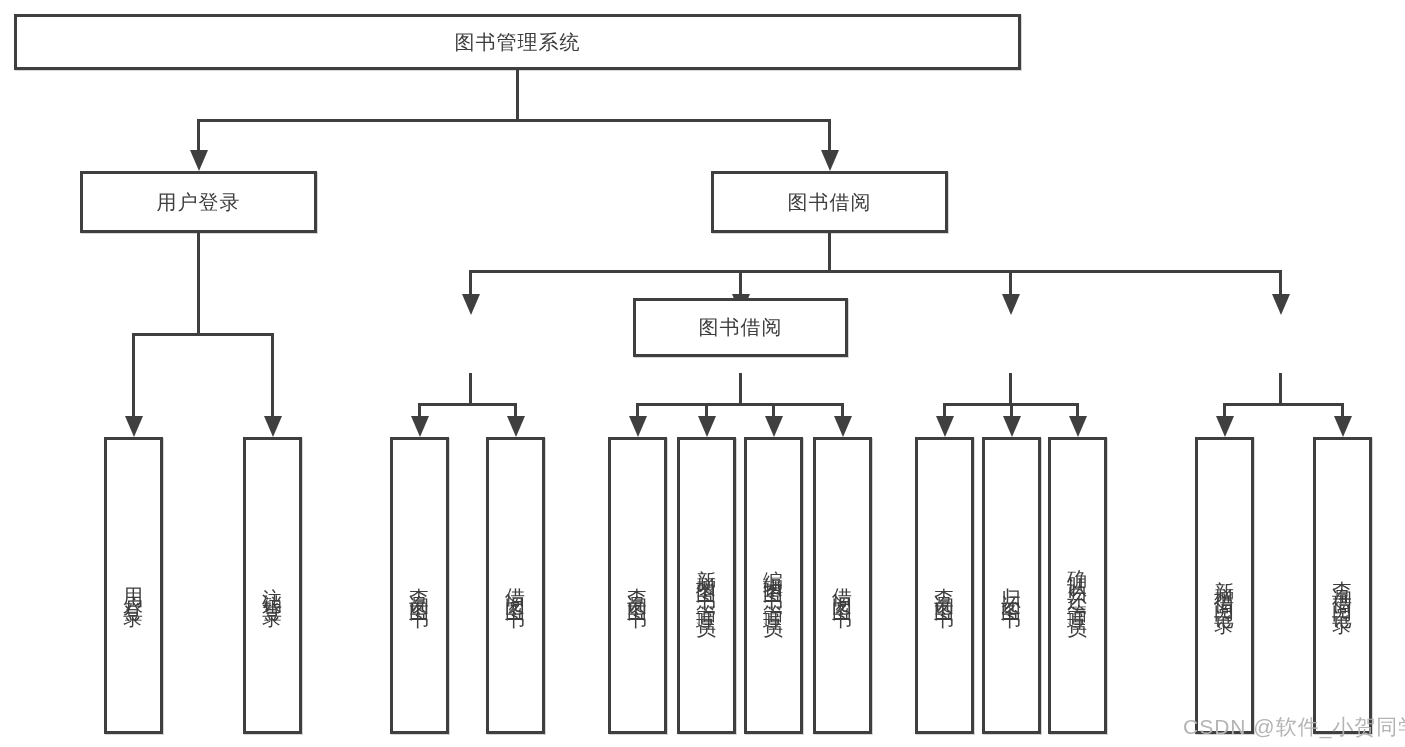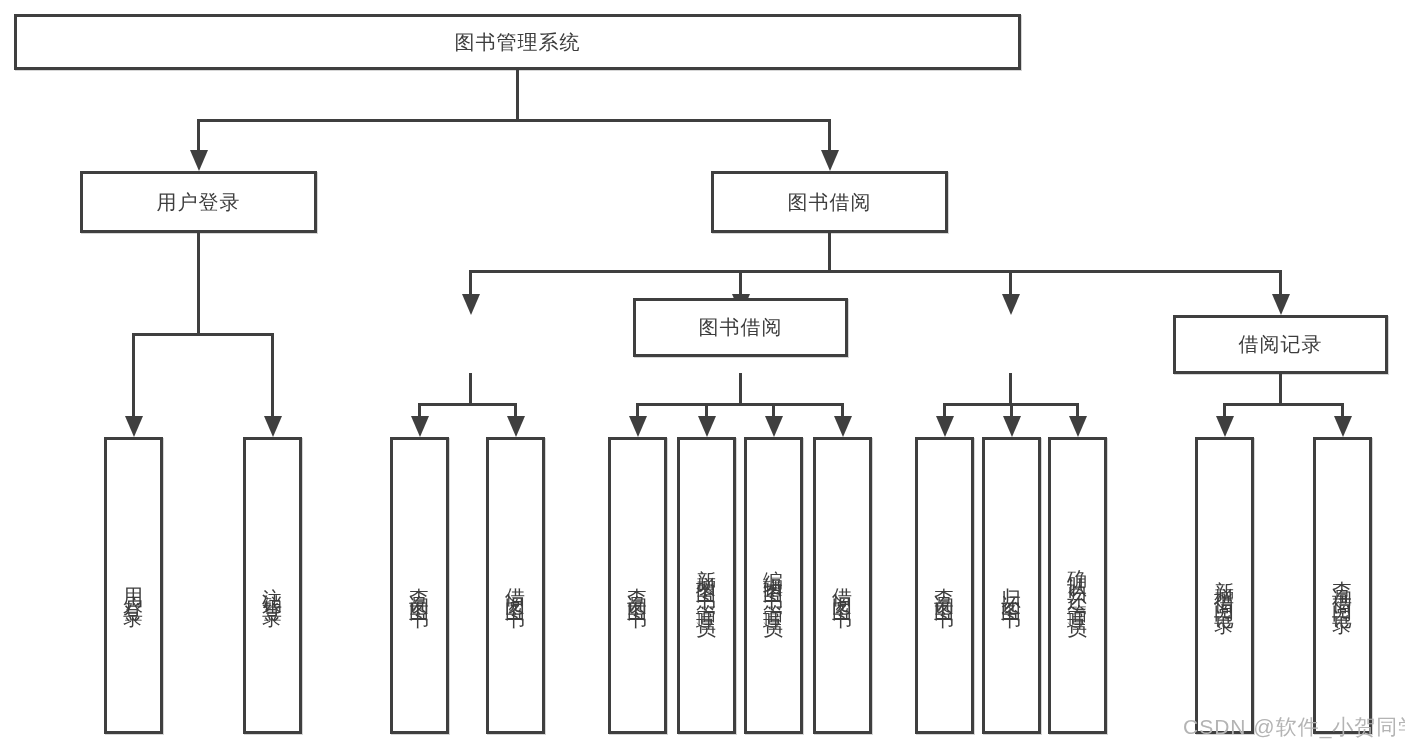--- a/index.html
+++ b/index.html
@@ -98,21 +98,20 @@
   <div class="vline" style="left:469px; top:270px; height:27px;"></div>
   <div class="arrow" style="left:462px; top:294px;"></div>
   <div class="vline" style="left:739px; top:270px; height:27px;"></div>
   <div class="arrow" style="left:732px; top:294px;"></div>
   <div class="vline" style="left:1009px; top:270px; height:27px;"></div>
   <div class="arrow" style="left:1002px; top:294px;"></div>
   <div class="vline" style="left:1279px; top:270px; height:27px;"></div>
   <div class="arrow" style="left:1272px; top:294px;"></div>
 
   <div class="hbox" style="left:633px; top:298px; width:215px; height:59px;">图书借阅</div>
-  <div class="hbox" style="left:1173px; top:315px; width:215px; height:59px;">借阅记录</div>
 
   <div class="vline" style="left:469px; top:373px; height:32px;"></div>
   <div class="hline" style="left:418px; top:403px; width:99px;"></div>
   <div class="vline" style="left:418px; top:403px; height:15px;"></div>
   <div class="arrow" style="left:411px; top:416px;"></div>
   <div class="vline" style="left:514px; top:403px; height:15px;"></div>
   <div class="arrow" style="left:507px; top:416px;"></div>
 
   <div class="vline" style="left:739px; top:373px; height:32px;"></div>
   <div class="hline" style="left:636px; top:403px; width:208px;"></div>

